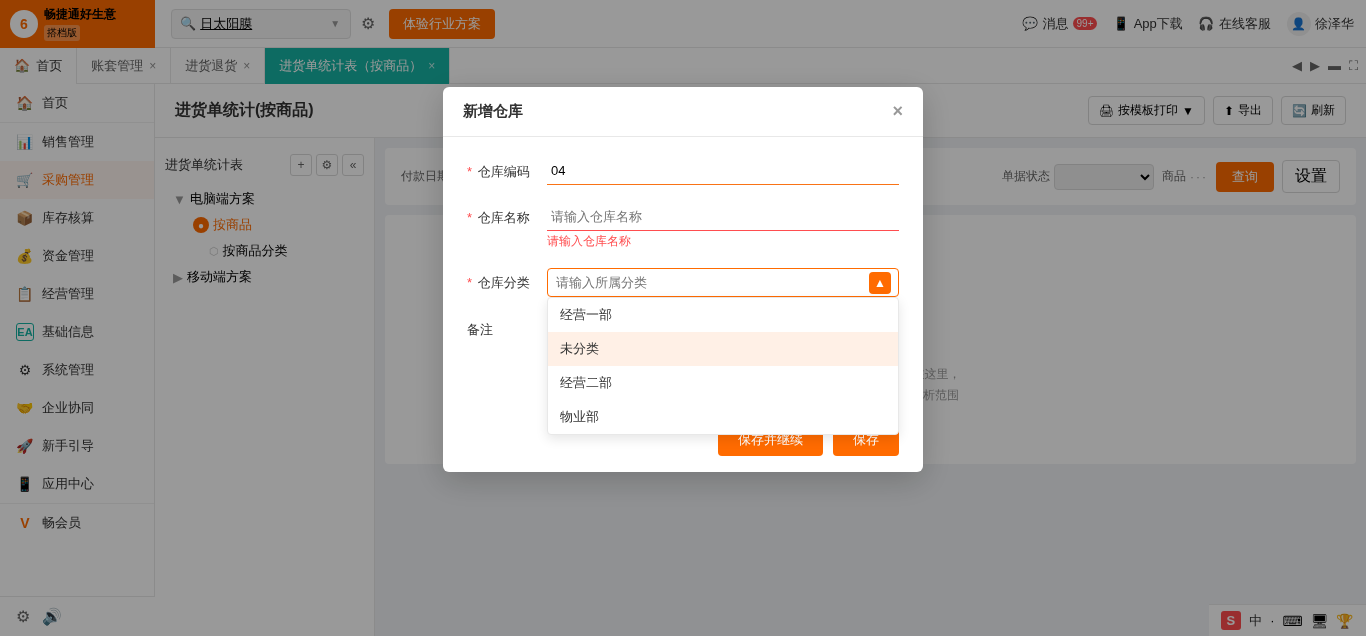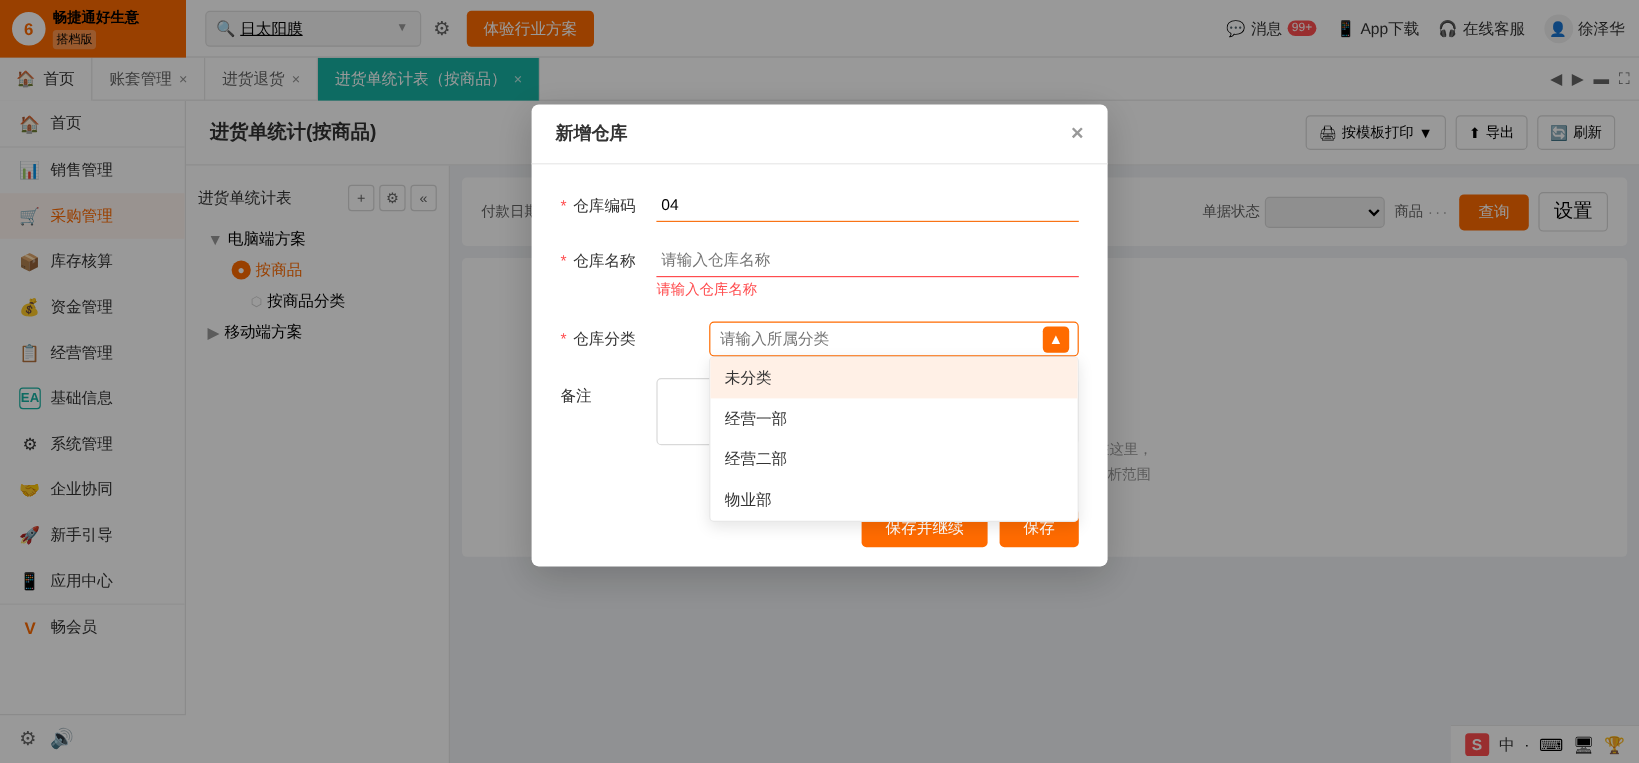--- a/index.html
+++ b/index.html
@@ -426,31 +426,31 @@
         <input type="text" class="form-input error-border" placeholder="请输入仓库名称" style="">
         <div class="error-text">请输入仓库名称</div>
       </div>
     </div>
 
     <div class="form-row">
       <div class="form-label">
         <span class="required-star">*</span>
         <span>仓库分类</span>
       </div>
-      <div class="form-control" style="position:relative;margin-left:44px;">
+      <div class="form-control" style="position:relative;">
         <div class="category-input-wrap">
           <input type="text" class="category-input" placeholder="请输入所属分类" style="">
           <div class="category-arrow">
             <span style="color:#fff;font-size:12px;">▲</span>
           </div>
         </div>
 
         <div class="dropdown-list">
+          <div class="dropdown-item">经营一部</div>
           <div class="dropdown-item highlighted">未分类</div>
-          <div class="dropdown-item">经营一部</div>
           <div class="dropdown-item">经营二部</div>
           <div class="dropdown-item">物业部</div>
         </div>
       </div>
     </div>
 
     <div class="form-row">
       <div class="form-label">备注</div>
       <div class="form-control">
         <textarea class="textarea-input" style=""></textarea>

